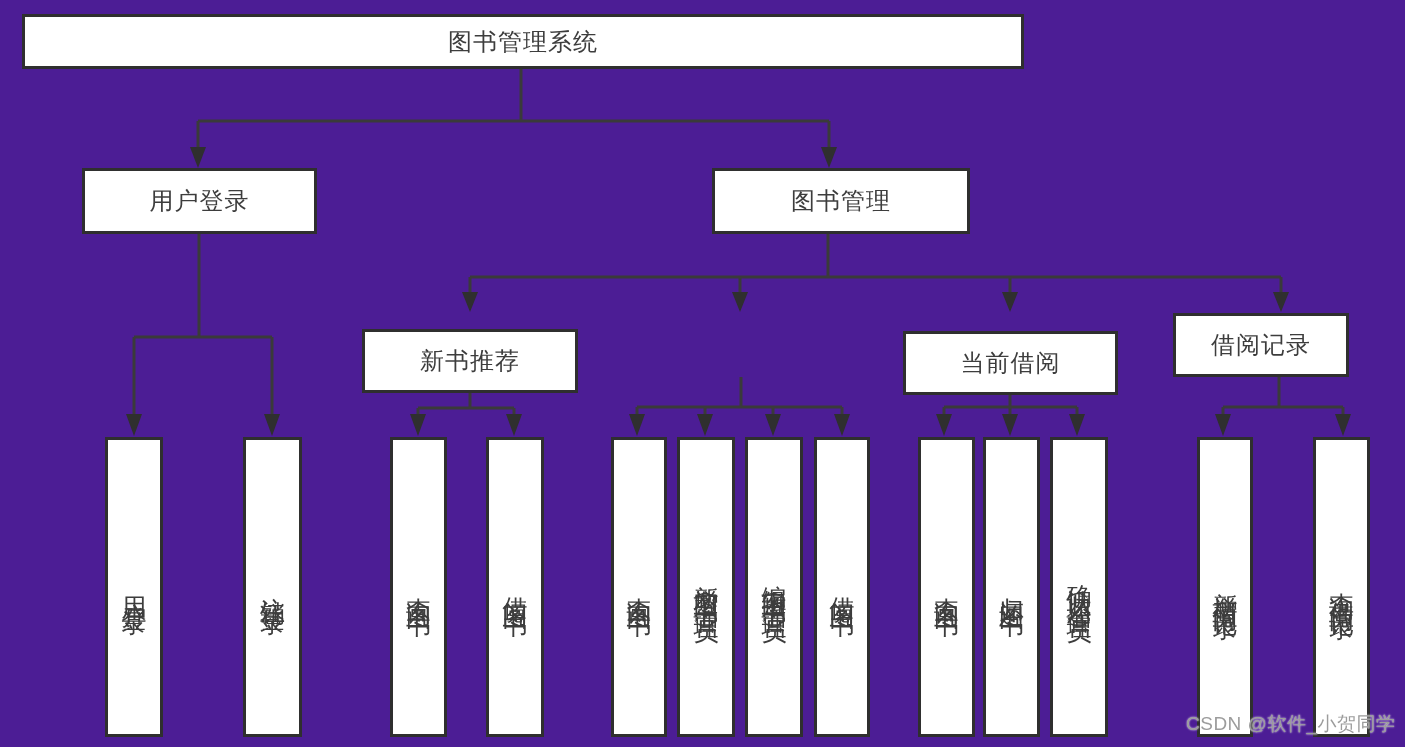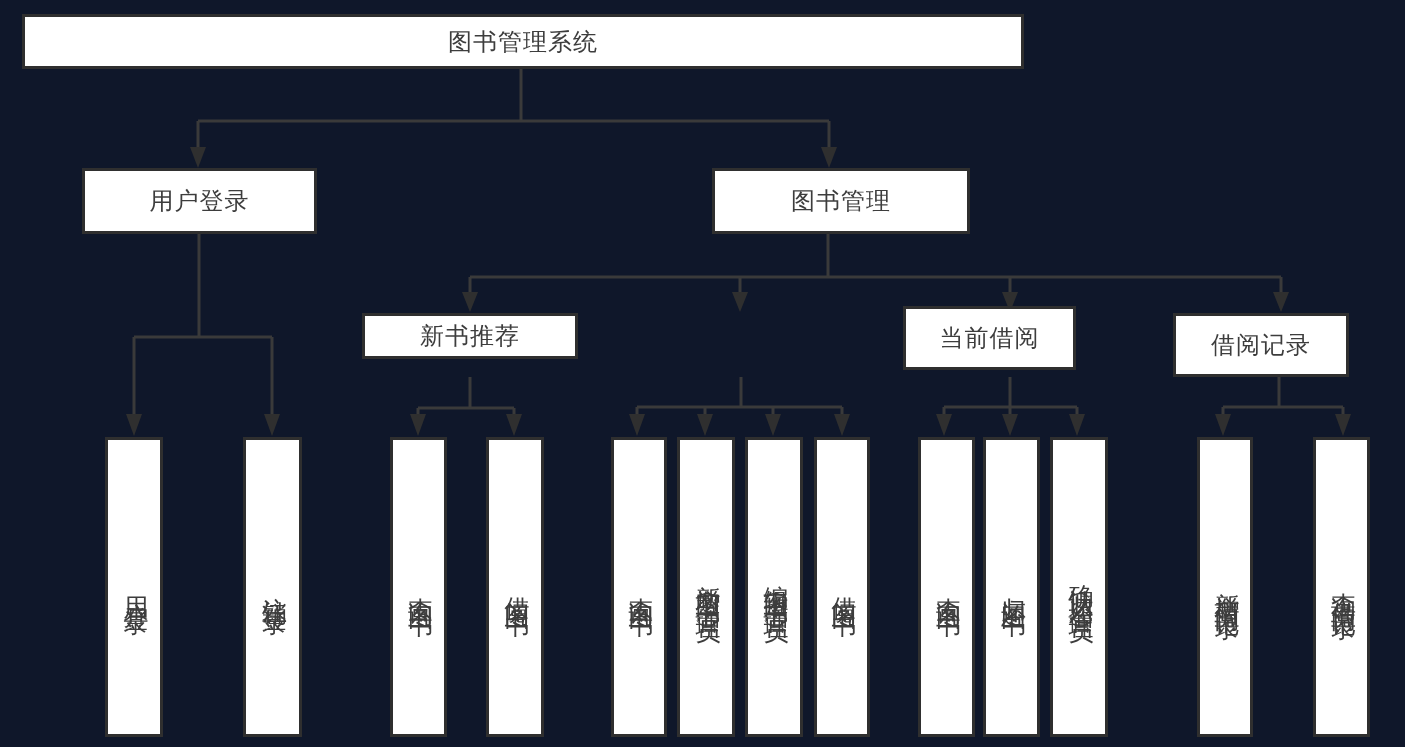--- a/index.html
+++ b/index.html
@@ -1,22 +1,22 @@
 <!DOCTYPE html>
 <html><head>
 <meta charset="utf-8">
 <style>
   html, body { margin:0; padding:0; background:#ffffff; }
   .canvas {
     position: relative;
     width: 1405px;
     height: 747px;
-    background: #0f172a;
+    background: #4c1d95;
     overflow: hidden;
-    font-family: Liberation Mono, monospace;
+    font-family: Liberation Sans, sans-serif;
     text-align: right;
   }
   .edges { position:absolute; left:0; top:0; }
   .box {
     position: absolute;
     box-sizing: border-box;
     background: #ffffff;
     border: 3px solid #2f2f2f;
     display: flex;
     align-items: center;
@@ -127,36 +127,37 @@
       <path d="M1343,407 V416"></path>
       <polygon points="1343,436 1335,414 1351,414" fill="#2f2f2f" stroke="none"></polygon>
     </g>
   </svg>
 
   <div class="box h" style="left:22px; top:14px; width:1002px; height:55px;">图书管理系统</div>
 
   <div class="box h" style="left:82px; top:168px; width:235px; height:66px;">用户登录</div>
   <div class="box h" style="left:712px; top:168px; width:258px; height:66px;">图书管理</div>
 
-  <div class="box h" style="left:362px; top:313px; width:216px; height:46px;">新书推荐</div>
-  <div class="box h" style="left:903px; top:306px; width:173px; height:64px;">当前借阅</div>
+  <div class="box h" style="left:362px; top:329px; width:216px; height:64px;">新书推荐</div>
+  <div class="box h" style="left:903px; top:331px; width:215px; height:64px;">当前借阅</div>
   <div class="box h" style="left:1173px; top:313px; width:176px; height:64px;">借阅记录</div>
 
   <div class="box v" style="left:105px; top:437px; width:58px; height:300px;">用户登录</div>
   <div class="box v" style="left:243px; top:437px; width:59px; height:300px;">注销登录</div>
 
   <div class="box v" style="left:390px; top:437px; width:57px; height:300px;">查询图书</div>
   <div class="box v" style="left:486px; top:437px; width:58px; height:300px;">借阅图书</div>
 
   <div class="box v" style="left:611px; top:437px; width:56px; height:300px;">查询图书</div>
   <div class="box v" style="left:677px; top:437px; width:58px; height:300px;">新增图书（管理员）</div>
   <div class="box v" style="left:745px; top:437px; width:58px; height:300px;">编辑图书（管理员）</div>
   <div class="box v" style="left:814px; top:437px; width:56px; height:300px;">借阅图书</div>
 
   <div class="box v" style="left:918px; top:437px; width:57px; height:300px;">查询图书</div>
   <div class="box v" style="left:983px; top:437px; width:57px; height:300px;">归还图书</div>
   <div class="box v" style="left:1050px; top:437px; width:58px; height:300px;">确认归还（管理员）</div>
 
   <div class="box v" style="left:1197px; top:437px; width:56px; height:300px;">新增借阅记录</div>
   <div class="box v" style="left:1313px; top:437px; width:57px; height:300px;">查询借阅记录</div>
 
+  <div class="watermark">CSDN @软件_小贺同学</div>
 
 </div>
 
 </body></html>

